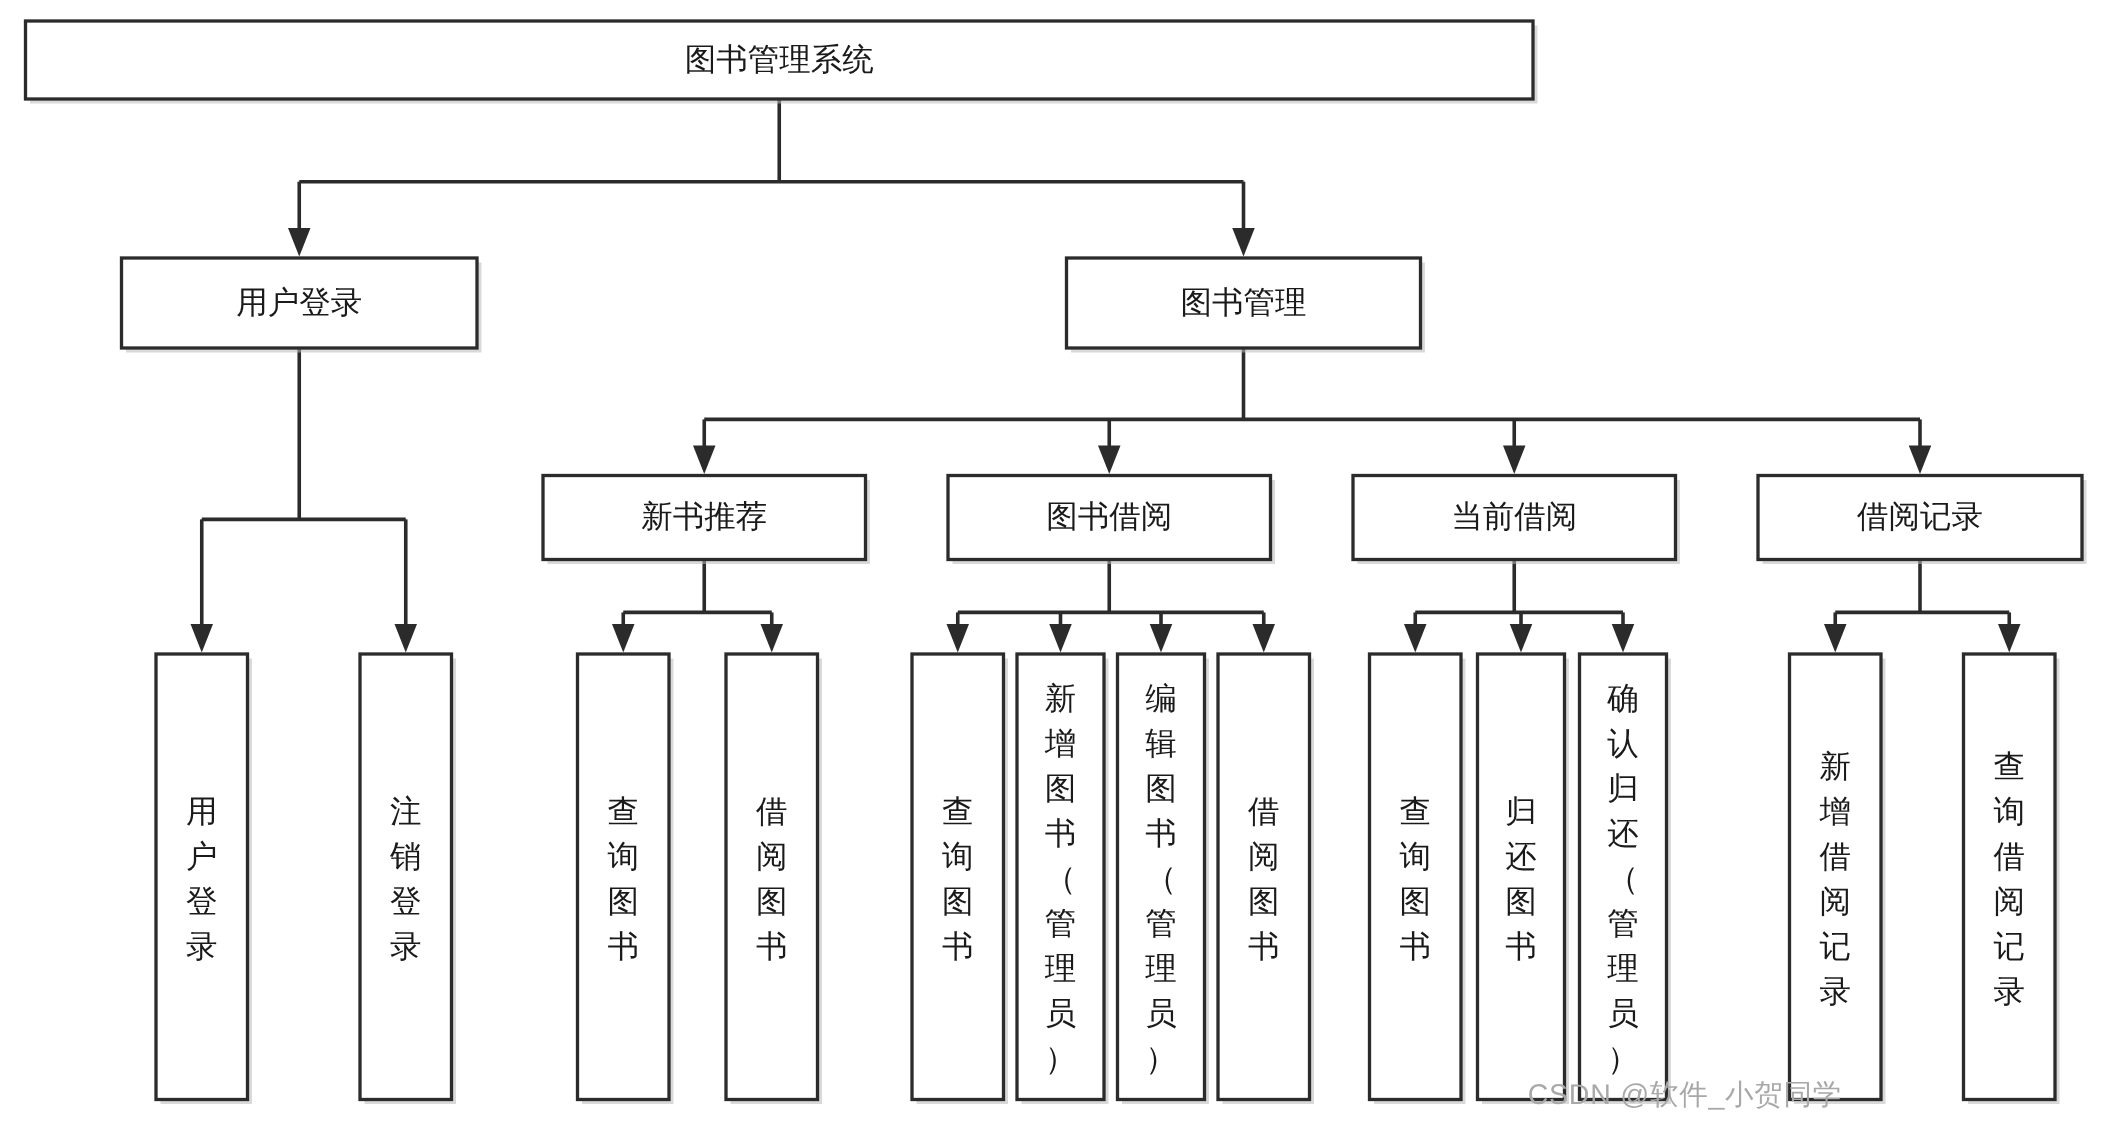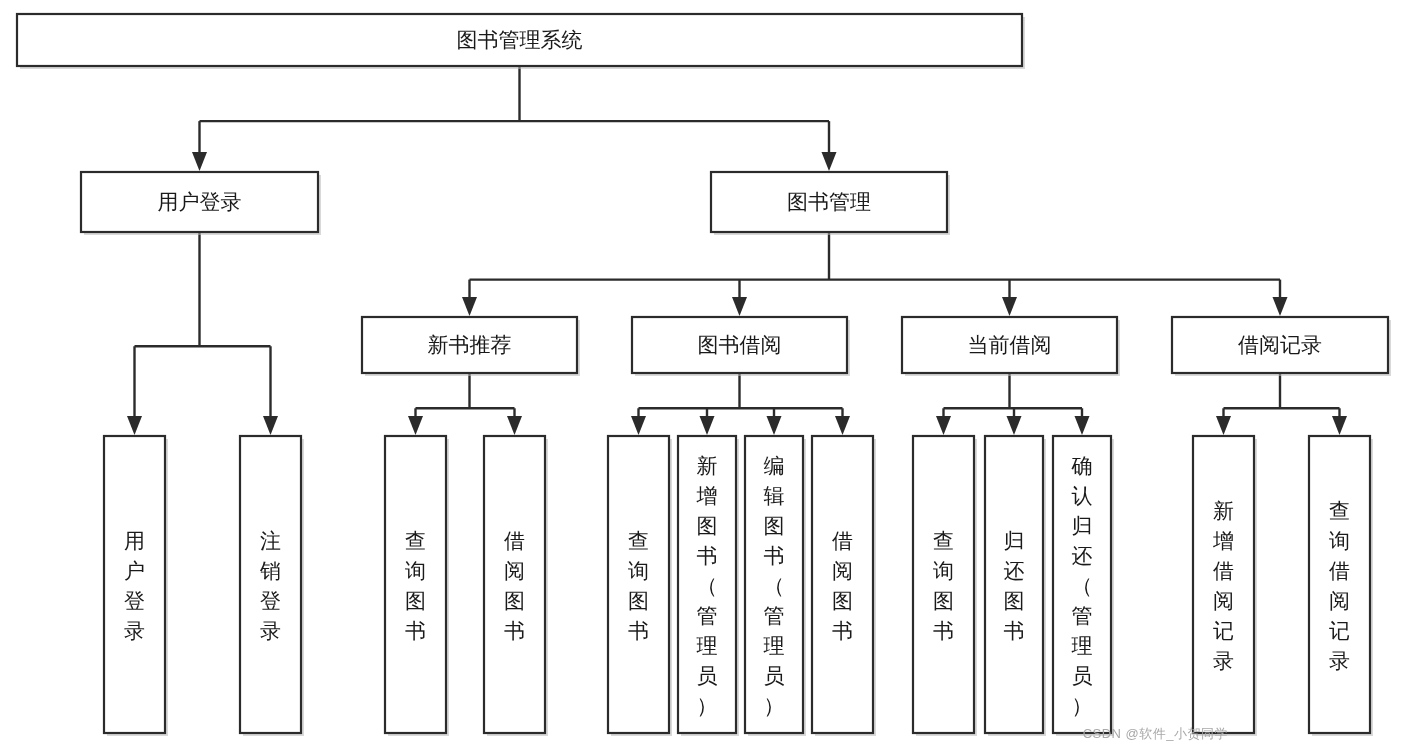--- a/index.html
+++ b/index.html
@@ -55,21 +55,21 @@
     font-family: "Liberation Sans", "DejaVu Sans", sans-serif;
     fill: #1a1a1a;
     font-size: 21px;
     text-anchor: middle;
   }
   .watermark {
     position: absolute;
     right: 8px;
     bottom: 4px;
     font-family: "Liberation Sans", "DejaVu Sans", sans-serif;
-    font-size: 13px;
+    font-size: 19px;
     color: #a8a8a8;
     letter-spacing: 0.5px;
     white-space: nowrap;
   }
 </style>
 </head>
 <body>
 
 <div id="diagram-root">
   <svg id="chart-svg" viewBox="0 0 1405 747">

